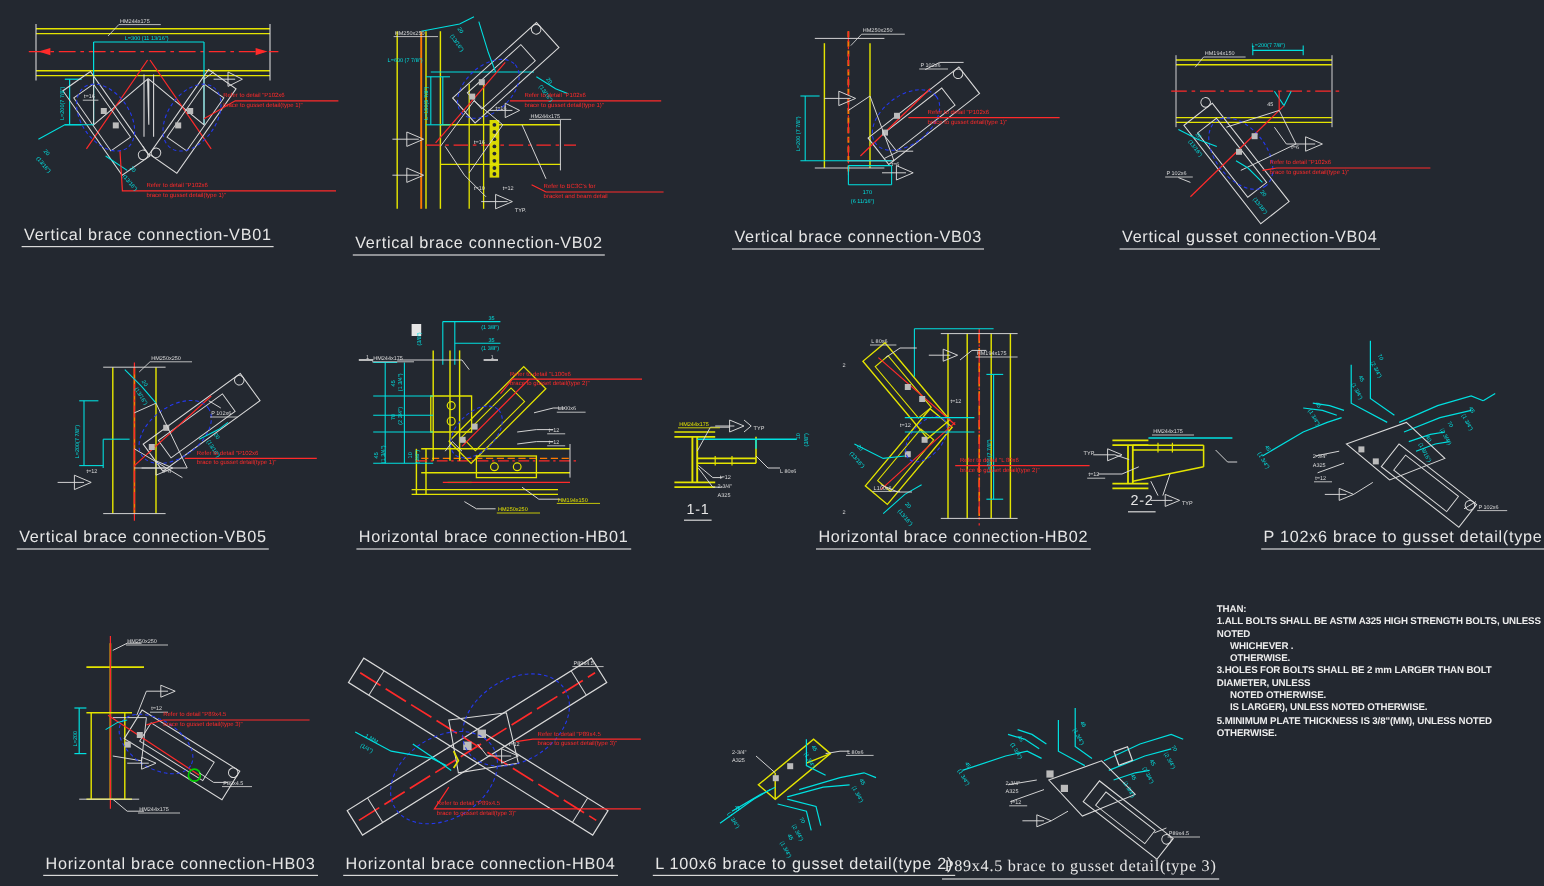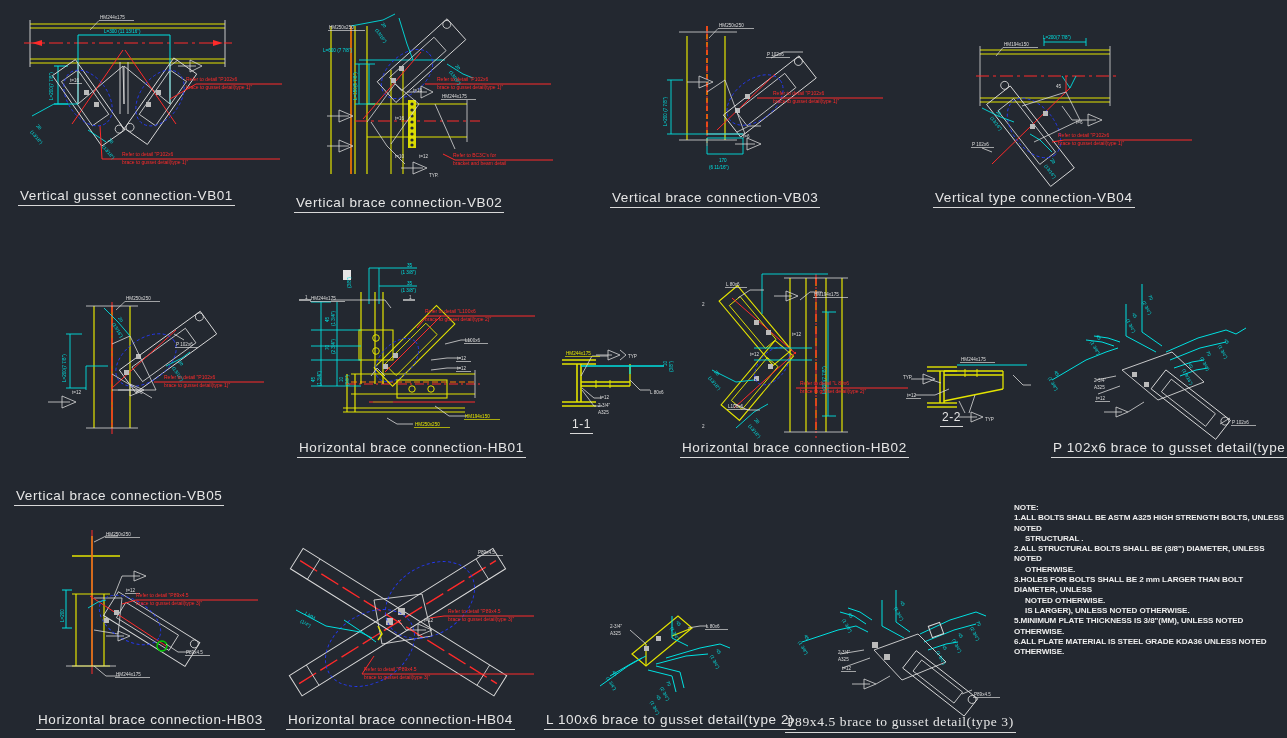--- a/index.html
+++ b/index.html
@@ -125,21 +125,21 @@
     <text class="t-cy" x="26" y="122" transform="rotate(50 26 122)">20</text>
     <text class="t-cy" x="20" y="128" transform="rotate(50 20 128)">(13/16")</text>
     <text class="t-cy" x="98" y="136" transform="rotate(50 98 136)">20</text>
     <text class="t-cy" x="92" y="143" transform="rotate(50 92 143)">(13/16")</text>
     <text class="t-rd" x="176" y="77">Refer to detail "P102x6</text>
     <text class="t-rd" x="176" y="85">brace to gusset detail(type 1)"</text>
     <text class="t-rd" x="112" y="152">Refer to detail "P102x6</text>
     <text class="t-rd" x="112" y="160">brace to gusset detail(type 1)"</text>
   </svg>
   </div>
-  <div class="title" style="left:18px;top:188px;"><span class="txt">Vertical gusset connection-VB01</span></div>
+  <div class="title" style="left:18px;top:188px;"><span class="txt">Vertical brace connection-VB01</span></div>
 
   <div class="detail" style="left:295px;top:4px;">
   <svg width="265" height="180" viewBox="0 0 265 180">
 
     <line class="ye" x1="36" y1="22" x2="36" y2="170" stroke-width="1.2"></line>
     <line class="ye" x1="72" y1="22" x2="72" y2="170" stroke-width="1.2"></line>
     <line class="ye" x1="60" y1="22" x2="60" y2="170" stroke-width="1.2"></line>
 
     <line class="or" x1="56" y1="22" x2="56" y2="170" stroke-width="1.6"></line>
 
@@ -319,21 +319,21 @@
     <line class="wh" x1="41" y1="123.5" x2="64" y2="123.5" stroke-width="0.7"></line>
     <text class="t-wh" x="146" y="100">t=6</text>
     <text class="t-cy" x="66" y="88" transform="rotate(52 66 88)">20</text>
     <text class="t-cy" x="60" y="94" transform="rotate(52 60 94)">(13/16")</text>
     <text class="t-cy" x="120" y="136" transform="rotate(52 120 136)">20</text>
     <text class="t-cy" x="114" y="142" transform="rotate(52 114 142)">(13/16")</text>
     <text class="t-rd" x="128" y="113">Refer to detail "P102x6</text>
     <text class="t-rd" x="128" y="121">brace to gusset detail(type 1)"</text>
   </svg>
   </div>
-  <div class="title" style="left:933px;top:190px;"><span class="txt">Vertical type connection-VB04</span></div>
+  <div class="title" style="left:933px;top:190px;"><span class="txt">Vertical gusset connection-VB04</span></div>
 
   <div class="detail" style="left:8px;top:278px;">
   <svg width="270" height="170" viewBox="0 0 270 170">
 
     <line class="ye" x1="86" y1="28" x2="86" y2="150" stroke-width="1.2"></line>
     <line class="ye" x1="122" y1="28" x2="122" y2="150" stroke-width="1.2"></line>
     <line class="or" x1="104" y1="28" x2="104" y2="150" stroke-width="1.5"></line>
     <line class="rd" x1="104" y1="24" x2="104" y2="156" stroke-width="1" stroke-dasharray="10 3 2 3"></line>
     <line class="wh" x1="78" y1="28" x2="130" y2="28" stroke-width="0.8"></line>
     <line class="wh" x1="78" y1="150" x2="130" y2="150" stroke-width="0.8"></line>
@@ -376,21 +376,21 @@
     <text class="t-wh" x="64" y="116">t=12</text>
     <text class="t-wh" x="128" y="116">t=6</text>
     <text class="t-cy" x="110" y="40" transform="rotate(58 110 40)">20</text>
     <text class="t-cy" x="104" y="46" transform="rotate(58 104 46)">(13/16")</text>
     <text class="t-cy" x="170" y="84" transform="rotate(56 170 84)">20</text>
     <text class="t-cy" x="164" y="90" transform="rotate(56 164 90)">(13/16")</text>
     <text class="t-rd" x="156" y="101">Refer to detail "P102x6</text>
     <text class="t-rd" x="156" y="109">brace to gusset detail(type 1)"</text>
   </svg>
   </div>
-  <div class="title" style="left:14px;top:440px;margin-top:48px;"><span class="txt">Vertical brace connection-VB05</span></div>
+  <div class="title" style="left:14px;top:440px;"><span class="txt">Vertical brace connection-VB05</span></div>
 
   <div class="detail" style="left:285px;top:256px;">
   <svg width="265" height="180" viewBox="0 0 265 180">
 
     <line class="ye" x1="58" y1="152" x2="180" y2="152" stroke-width="1.2"></line>
     <line class="ye" x1="58" y1="156" x2="180" y2="156" stroke-width="1.2"></line>
     <line class="ye" x1="62" y1="118" x2="62" y2="156" stroke-width="1.2"></line>
     <line class="ye" x1="70" y1="118" x2="70" y2="156" stroke-width="1.2"></line>
 
     <line class="ye" x1="66" y1="118" x2="190" y2="118" stroke-width="1.2"></line>
@@ -874,25 +874,23 @@
     <text class="t-wh" x="48" y="73">A325</text>
     <text class="t-wh" x="52" y="82">t=12</text>
     <line class="wh" x1="51" y1="83.5" x2="66" y2="83.5" stroke-width="0.7"></line>
     <text class="t-wh" x="184" y="108">P89x4.5</text>
     <line class="wh" x1="183" y1="109.5" x2="210" y2="109.5" stroke-width="0.7"></line>
   </svg>
   </div>
   <div class="title" style="left:785px;top:714px;font-family:Liberation Serif, serif;"><span class="txt">P89x4.5 brace to gusset detail(type 3)</span></div>
 
   <div class="note-block" style="left:1014px;top:503px;">
-    <div class="nl">NOTE:</div>
+    <div class="nl">THAN:</div>
     <div class="nl">1.ALL BOLTS SHALL BE ASTM A325 HIGH STRENGTH BOLTS, UNLESS NOTED</div>
-    <div class="nl ind">STRUCTURAL .</div>
-    <div class="nl">2.ALL STRUCTURAL BOLTS SHALL BE (3/8") DIAMETER, UNLESS NOTED</div>
+    <div class="nl ind">WHICHEVER .</div>
     <div class="nl ind">OTHERWISE.</div>
     <div class="nl">3.HOLES FOR BOLTS SHALL BE 2 mm LARGER THAN BOLT DIAMETER, UNLESS</div>
     <div class="nl ind">NOTED OTHERWISE.</div>
     <div class="nl ind">IS LARGER), UNLESS NOTED OTHERWISE.</div>
     <div class="nl">5.MINIMUM PLATE THICKNESS IS 3/8"(MM), UNLESS NOTED OTHERWISE.</div>
-    <div class="nl">6.ALL PLATE MATERIAL IS STEEL GRADE KDA36 UNLESS NOTED OTHERWISE.</div>
   </div>
 
 </div>
 
 </body></html>

